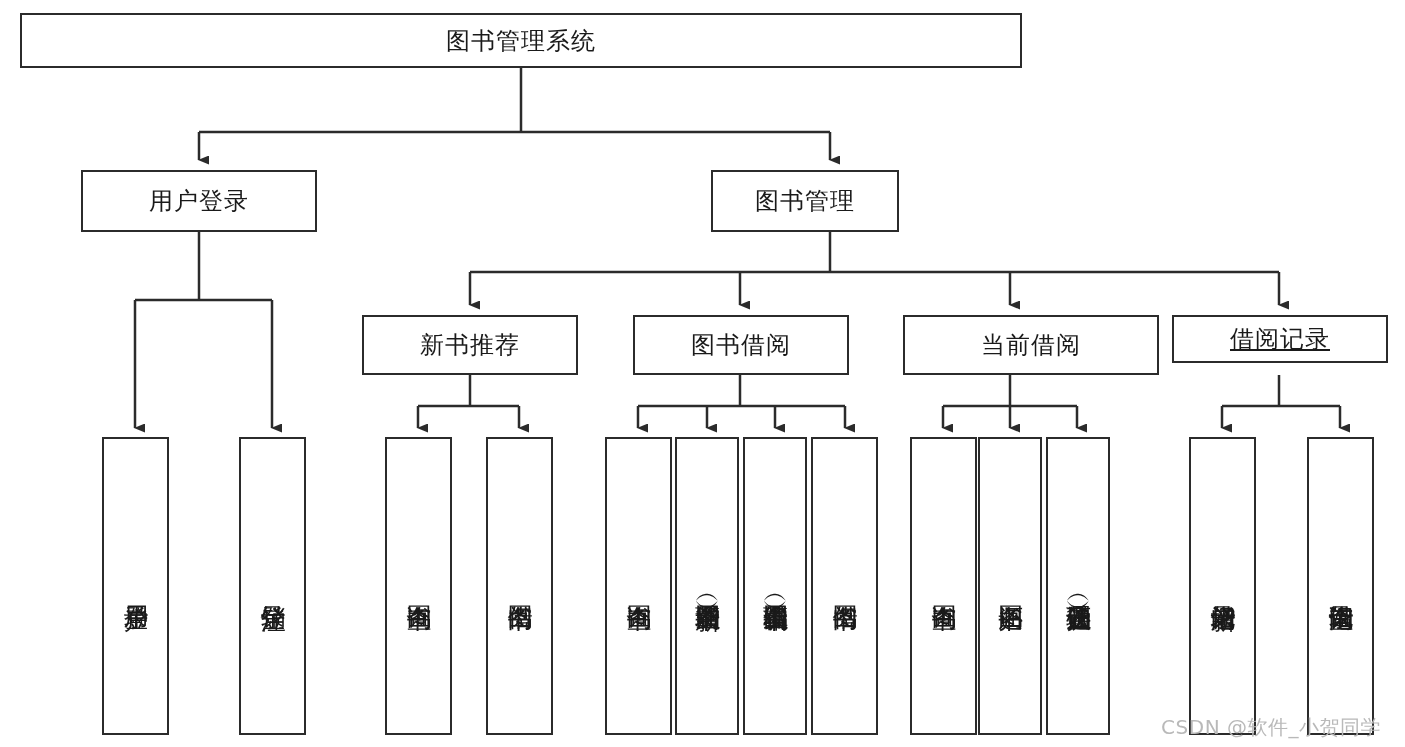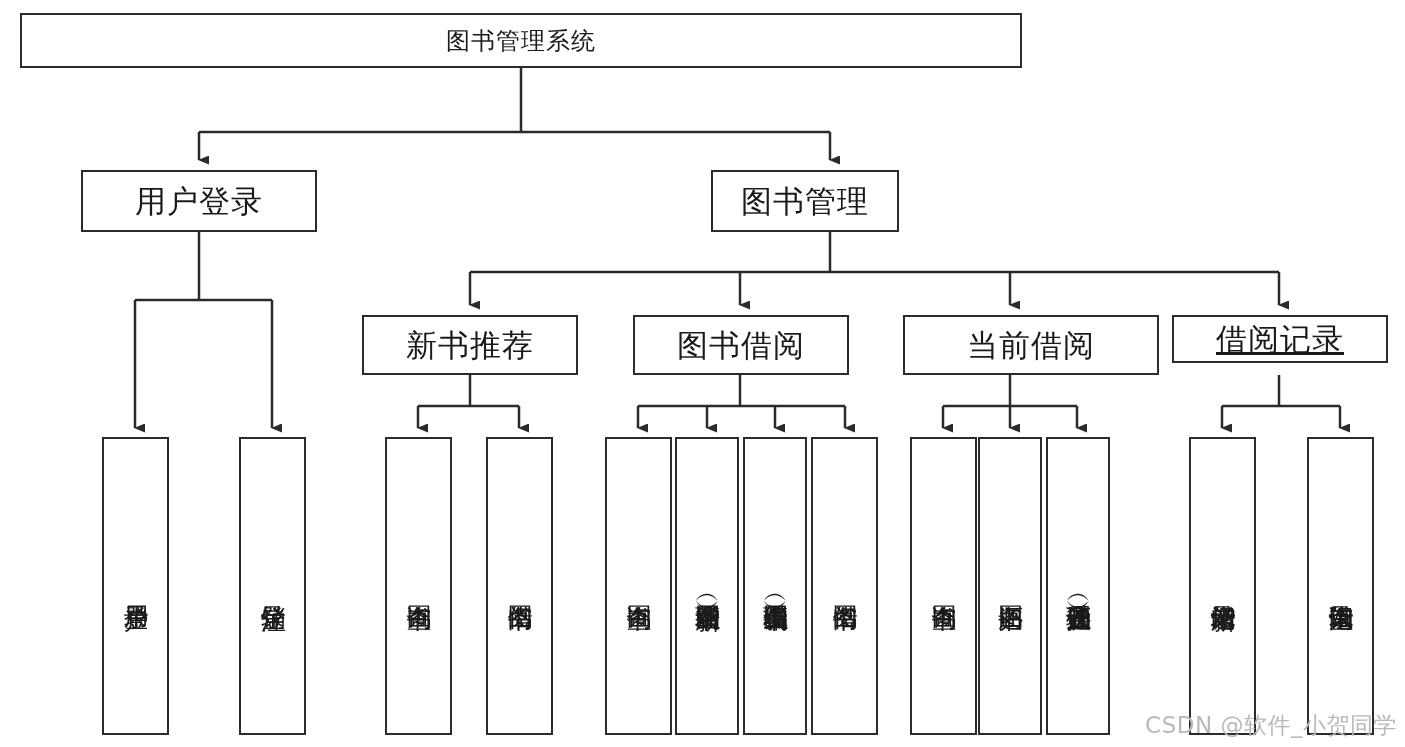--- a/index.html
+++ b/index.html
@@ -33,21 +33,21 @@
     box-sizing: border-box;
     background: #ffffff;
     border: 2.5px solid #2b2b2b;
     display: flex;
     align-items: center;
     justify-content: center;
     color: #1a1a1a;
     z-index: 2;
   }
   .node.h {
-    font-size: 31px;
+    font-size: 24px;
     letter-spacing: 1px;
     line-height: 1;
   }
   .node.root {
     font-size: 24px;
   }
   
   .node.v {
     font-size: 25px;
     line-height: 1.06;
@@ -57,23 +57,23 @@
     writing-mode: vertical-rl;
     text-orientation: upright;
     -webkit-writing-mode: vertical-rl;
     white-space: nowrap;
     display: block;
     text-align: center;
   }
   
   #watermark {
     position: absolute;
-    right: 8px;
+    right: 24px;
     bottom: 6px;
-    font-size: 23px;
+    font-size: 20px;
     color: #b9b9b9;
     letter-spacing: 0.5px;
     z-index: 5;
     white-space: nowrap;
     font-family: "DejaVu Sans", "Liberation Sans", sans-serif;
   }
 </style>
 </head>
 <body>
 

